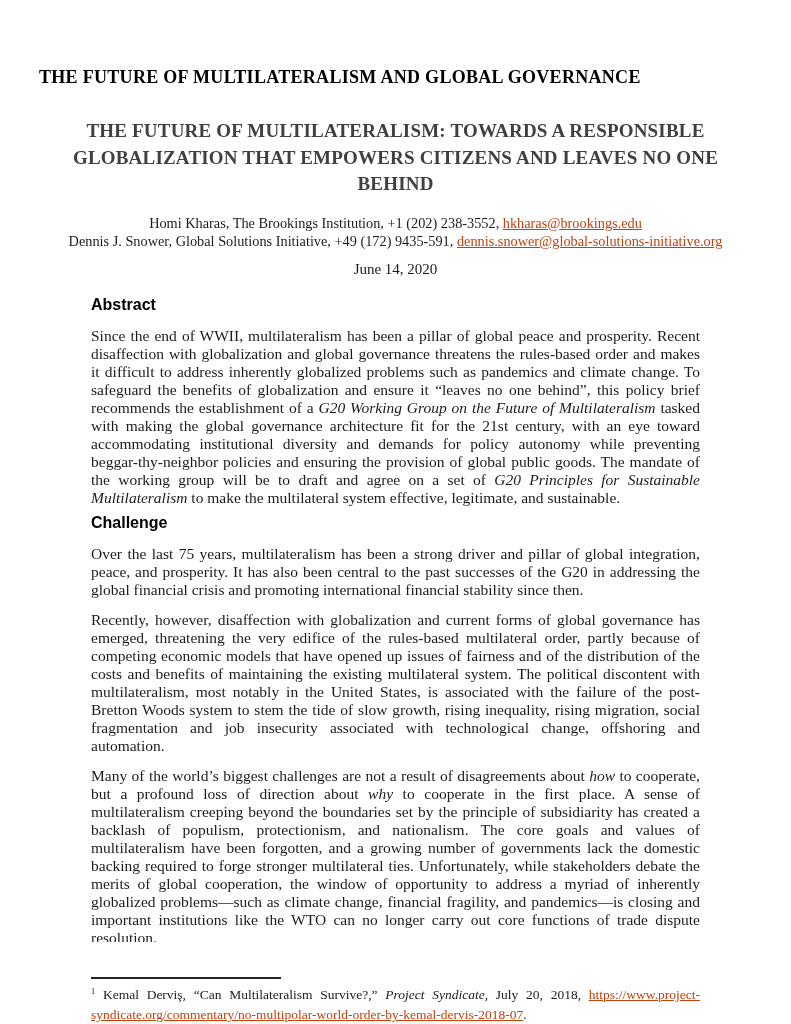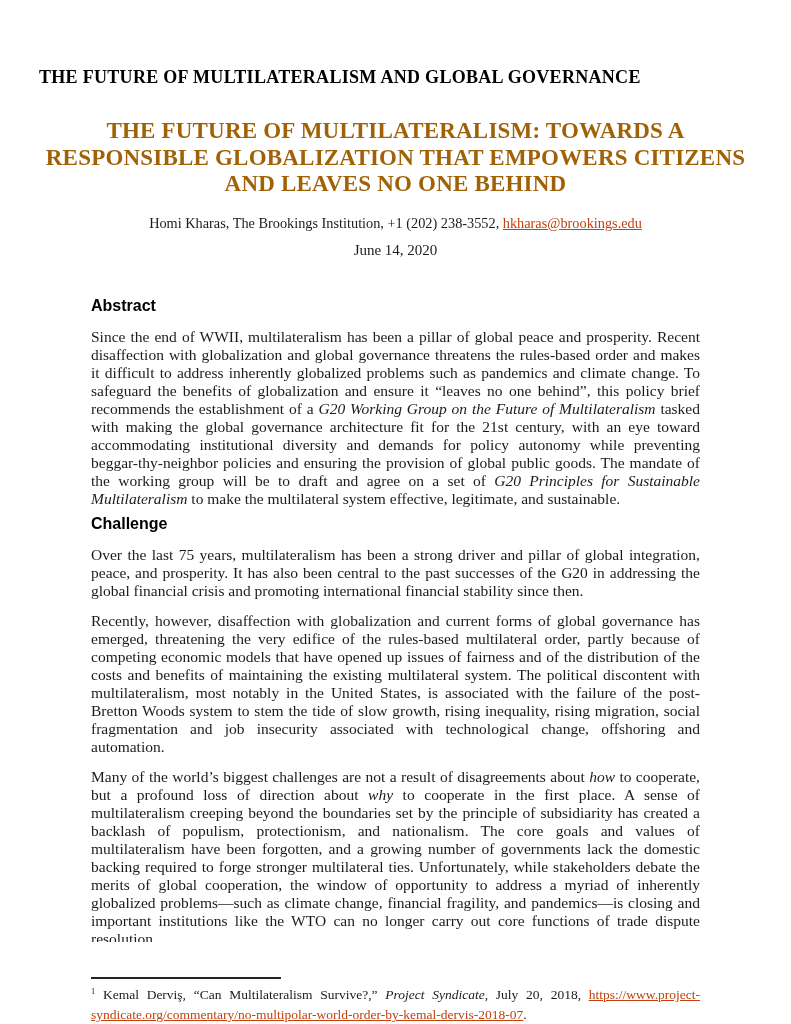--- a/index.html
+++ b/index.html
@@ -14,35 +14,35 @@
   .flow {
     position:absolute; top:0; left:0; right:0; height:942px;
     padding:66px 91px 0 91px;
     overflow:hidden;
   }
   .title1 {
     font-size:18px; font-weight:bold; text-align:left;
     margin:0 -52px; letter-spacing:0.3px; line-height:23px; color:#000;
   }
   .title2 {
-    font-size:23px; font-weight:bold; text-align:center;
-    margin:29px -52px 12px -52px; letter-spacing:0.2px; line-height:26.5px; color:#a16207;
+    font-size:19px; font-weight:bold; text-align:center;
+    margin:29px -52px 12px -52px; letter-spacing:0.2px; line-height:26.5px; color:#404040;
   }
   .authors {
     margin:16px -60px 0 -60px; text-align:center;
     font-size:14.3px; line-height:18.5px;
   }
   .author { white-space:nowrap; }
   .date { text-align:center; margin-top:9px; font-size:15px; line-height:19px; }
   .sec {
     font-family:"Liberation Sans", sans-serif;
     font-size:16px; font-weight:bold; color:#000;
     margin-top:6px; line-height:20px;
   }
-  .sec.first { margin-top:36px; }
+  .sec.first { margin-top:16px; }
   .body-par {
     margin-top:12px; font-size:15.5px; line-height:18px;
     text-align:justify;
   }
   .it { font-style:italic; }
   .sup { vertical-align:super; font-size:0.62em; line-height:0; }
   .lnk { color:#c2410c; text-decoration:underline; cursor:pointer; }
   .footnote-area { position:absolute; top:977px; left:91px; width:609px; }
   .footnote-rule { width:190px; border-top:2px solid #242424; }
   .footnote {
@@ -52,20 +52,21 @@
 </style>
 </head>
 <body>
 
 <div class="flow">
   <h1 class="title1">THE FUTURE OF MULTILATERALISM AND GLOBAL GOVERNANCE</h1>
   <h2 class="title2">THE FUTURE OF MULTILATERALISM: TOWARDS A RESPONSIBLE GLOBALIZATION THAT EMPOWERS CITIZENS AND LEAVES NO ONE BEHIND</h2>
 
   <div class="authors">
     <p class="author"><span>Homi Kharas, The Brookings Institution, +1 (202) 238-3552, </span><a href="#" class="lnk">hkharas@brookings.edu</a></p>
+    <p class="author"><span>Dennis J. Snower, Global Solutions Initiative, +49 (172) 9435-591, </span><a href="#" class="lnk">dennis.snower@global-solutions-initiative.org</a></p>
   </div>
 
   <p class="date">June 14, 2020</p>
 
   <h3 class="sec first">Abstract</h3>
   <p class="body-par"><span>Since the end of WWII, multilateralism has been a pillar of global peace and prosperity. Recent disaffection with globalization and global governance threatens the rules-based order and makes it difficult to address inherently globalized problems such as pandemics and climate change. To safeguard the benefits of globalization and ensure it “leaves no one behind”, this policy brief recommends the establishment of a </span><span class="it">G20 Working Group on the Future of Multilateralism</span><span> tasked with making the global governance architecture fit for the 21st century, with an eye toward accommodating institutional diversity and demands for policy autonomy while preventing beggar-thy-neighbor policies and ensuring the provision of global public goods. The mandate of the working group will be to draft and agree on a set of </span><span class="it">G20 Principles for Sustainable Multilateralism</span><span> to make the multilateral system effective, legitimate, and sustainable.</span></p>
 
   <h3 class="sec">Challenge</h3>
   <p class="body-par"><span>Over the last 75 years, multilateralism has been a strong driver and pillar of global integration, peace, and prosperity. It has also been central to the past successes of the G20 in addressing the global financial crisis and promoting international financial stability since then.</span></p>
   <p class="body-par"><span>Recently, however, disaffection with globalization and current forms of global governance has emerged, threatening the very edifice of the rules-based multilateral order, partly because of competing economic models that have opened up issues of fairness and of the distribution of the costs and benefits of maintaining the existing multilateral system. The political discontent with multilateralism, most notably in the United States, is associated with the failure of the post-Bretton Woods system to stem the tide of slow growth, rising inequality, rising migration, social fragmentation and job insecurity associated with technological change, offshoring and automation.</span></p>

